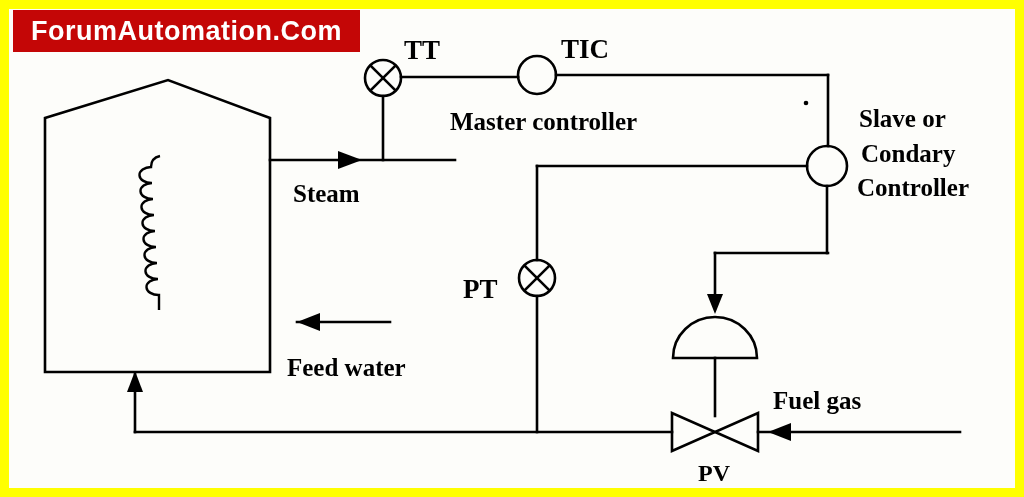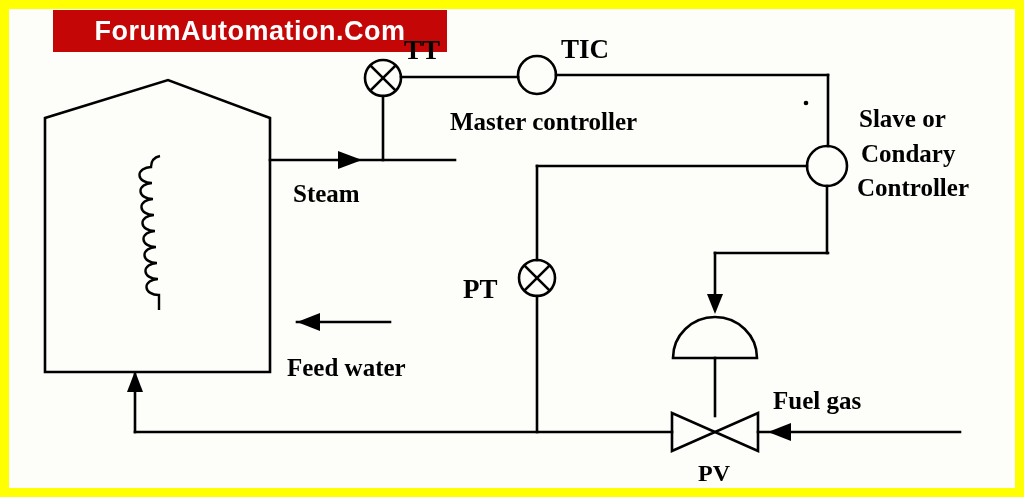--- a/index.html
+++ b/index.html
@@ -11,26 +11,26 @@
     font-family:"Liberation Serif",serif;
   }
   .frame::after{
     content:"";
     position:absolute;inset:0;
     border:9px solid #ffff00;
     pointer-events:none;
   }
   .banner{
     position:absolute;left:13px;top:10px;
-    width:394px;height:42px;
+    width:347px;height:42px;
     background:#c40606;
     color:#ffffff;
     display:flex;align-items:center;justify-content:center;
     font-family:"Liberation Sans",sans-serif;
-    font-weight:700;font-size:27px;letter-spacing:0.5px;margin-left:40px;
+    font-weight:700;font-size:27px;letter-spacing:0.5px;
   }
   svg.diagram{position:absolute;left:0;top:0;}
   .ln{stroke:#000000;stroke-width:2.6;fill:none;stroke-linecap:square;}
   .thin{stroke:#000000;stroke-width:2.4;fill:none;}
   .arrow{fill:#000000;stroke:none;}
   .sym{stroke:#000000;stroke-width:2.6;fill:none;}
   text.lbl{font-family:"Liberation Serif",serif;font-weight:700;fill:#000000;}
 </style>
 </head>
 <body>

